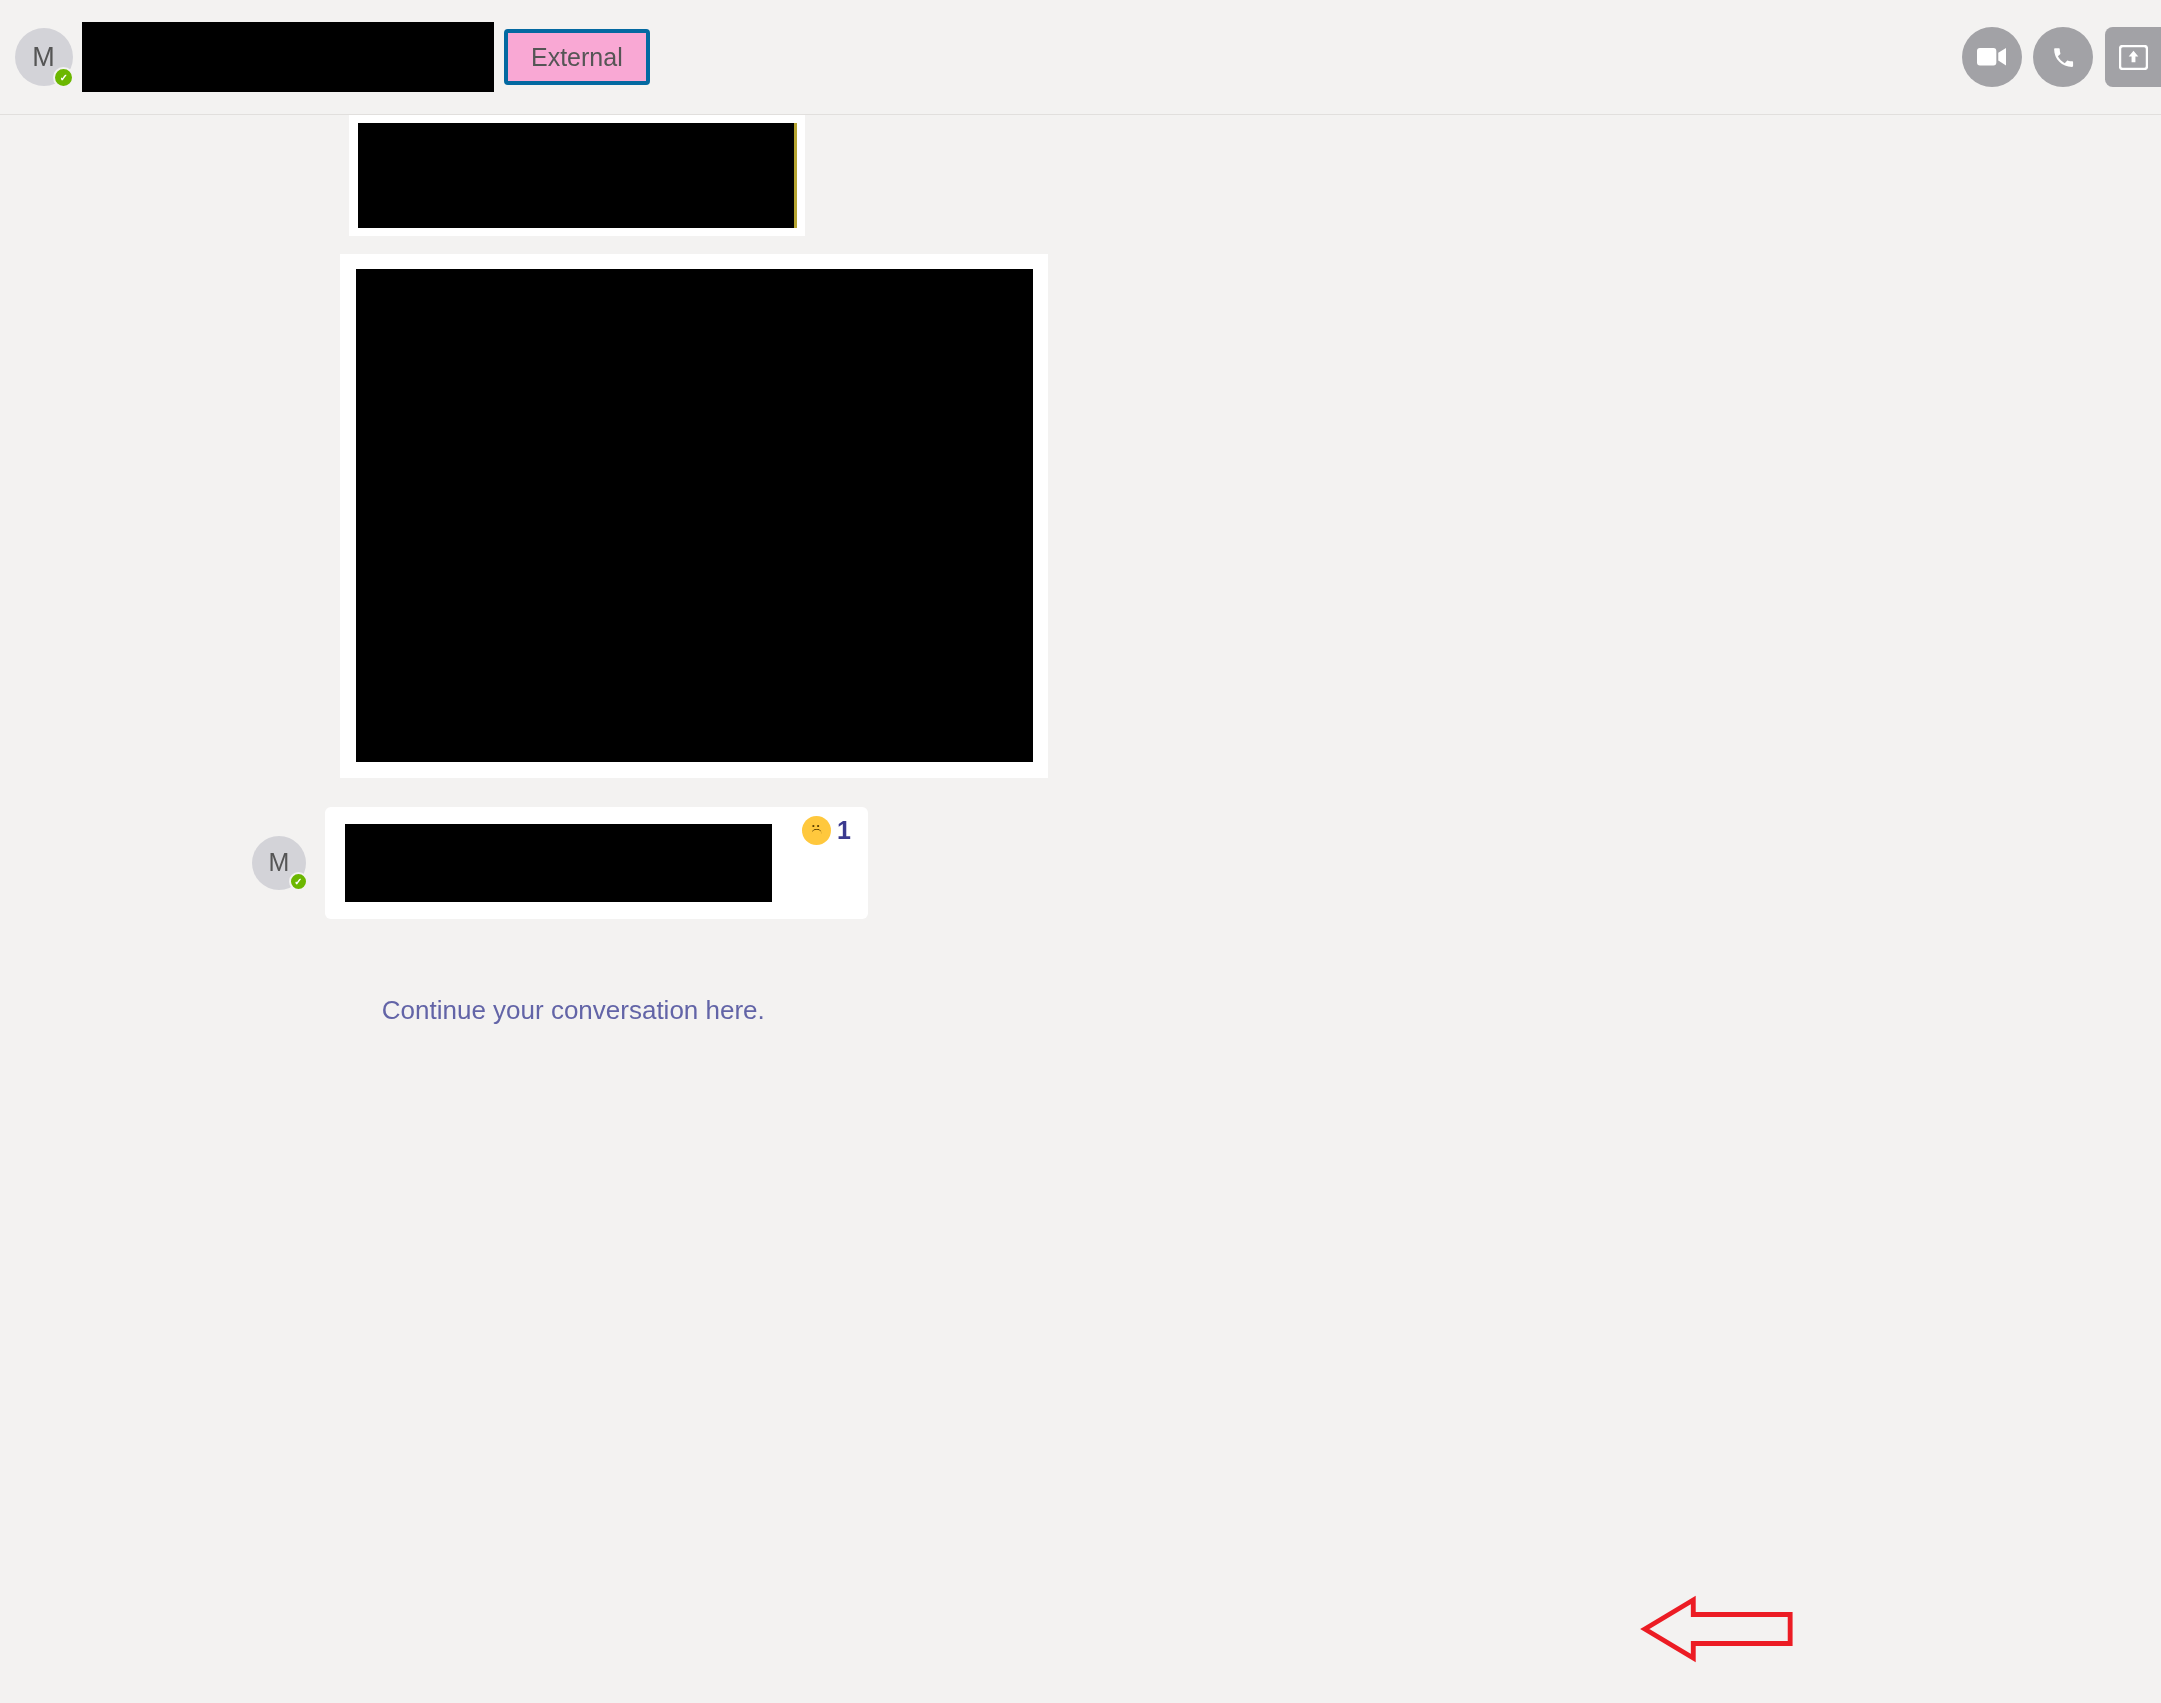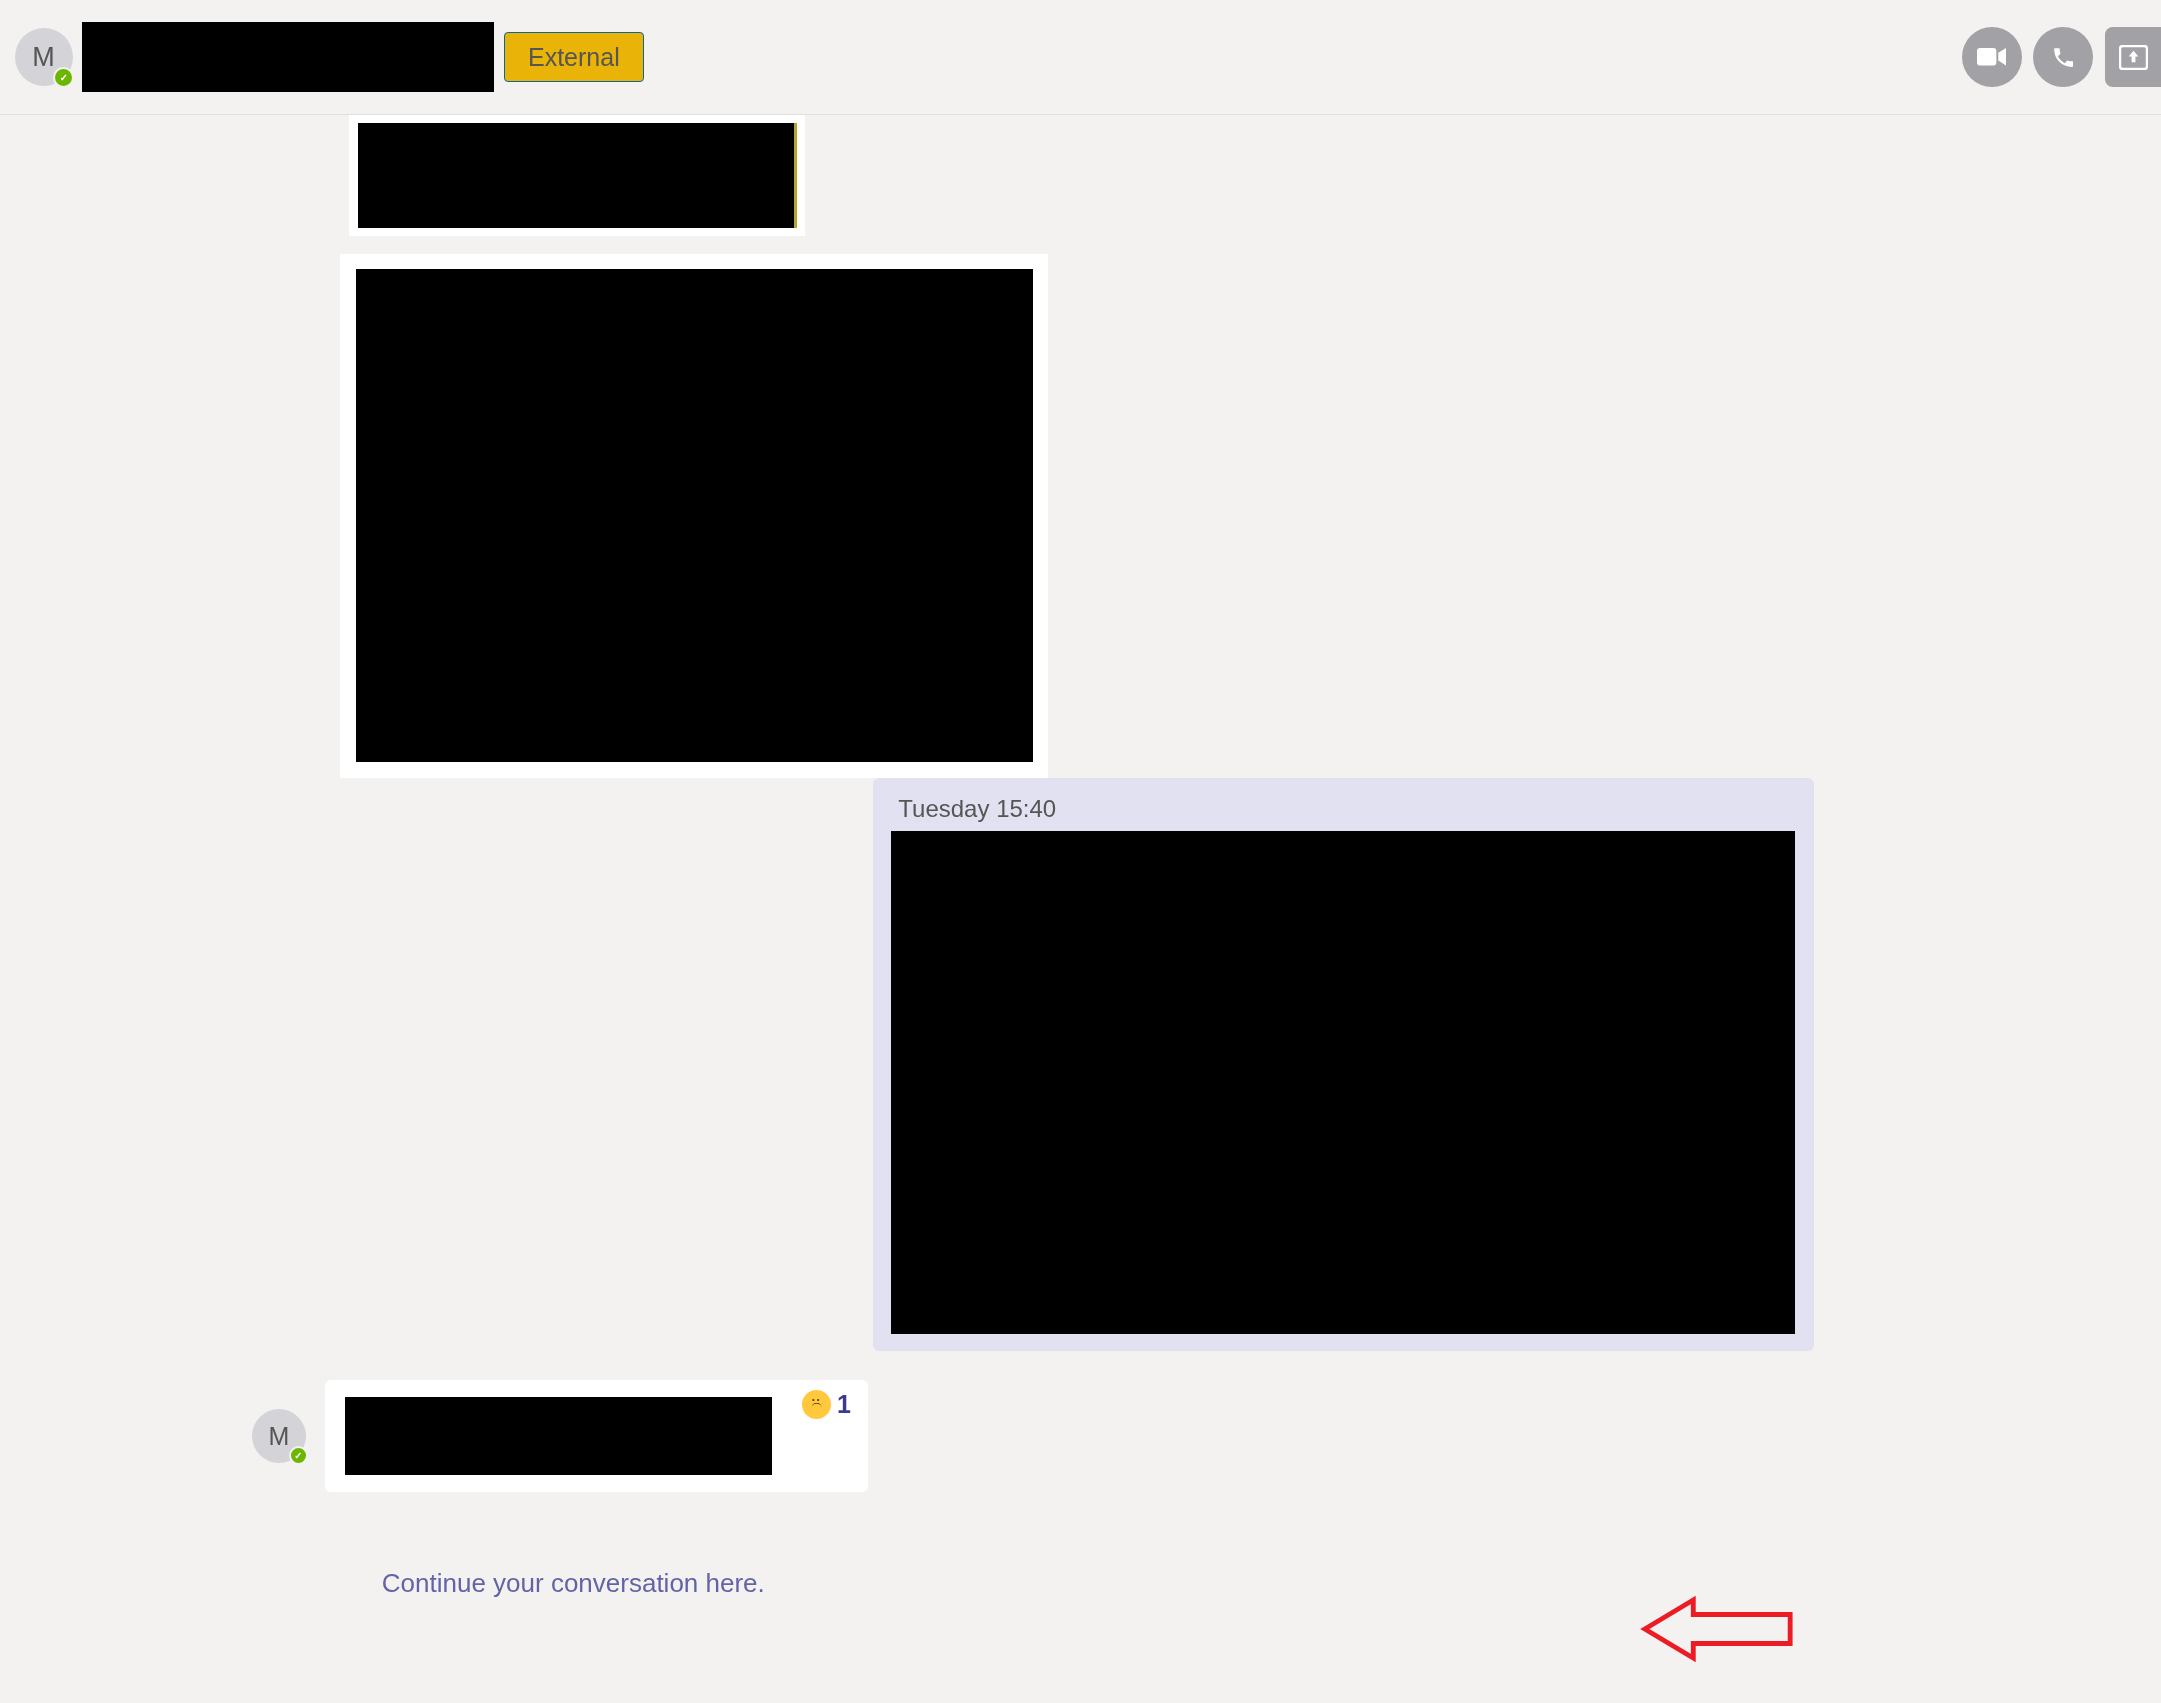--- a/index.html
+++ b/index.html
@@ -55,22 +55,22 @@
       color: white;
       font-size: 9.7px;
       font-weight: bold;
     }
     .redacted-name {
       width: 412px;
       height: 70px;
       background: #000;
     }
     .external-badge {
-      border: 1px solid #0369a1;
-      background: #eab308;
+      border: 4px solid #0369a1;
+      background: #f9a8d4;
       padding: 9.7px 23px;
       font-size: 25px;
       color: #555;
       border-radius: 3.9px;
     }
     .header-right {
       display: flex;
       align-items: center;
       gap: 11.6px;
     }
@@ -302,24 +302,20 @@
 
   <div class="msg-block-1">
     <div class="inner"></div>
   </div>
 
   <div class="msg-block-2">
     <div class="inner"></div>
   </div>
 
 
-  <div class="sent-msg">
-    <div class="timestamp">Tuesday 15:40</div>
-    <div class="body"></div>
-  </div>
 
   <div class="received-row">
     <div class="avatar-sm">
       <span>M</span>
       <div class="presence-badge"></div>
     </div>
     <div class="received-msg">
       <div class="body"></div>
       <div class="reaction">
         <div class="emoji"></div>

